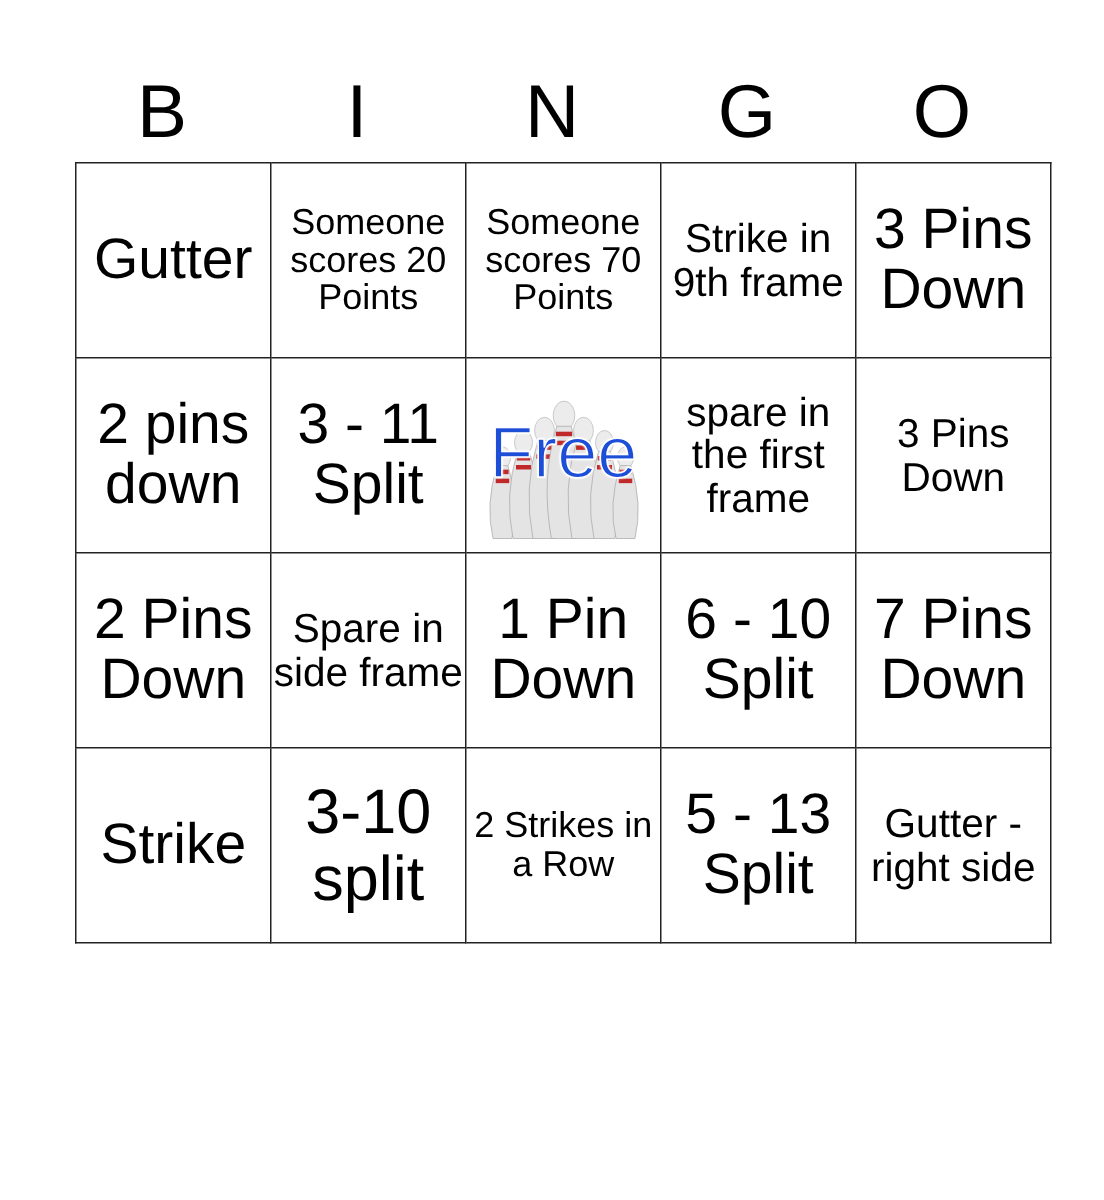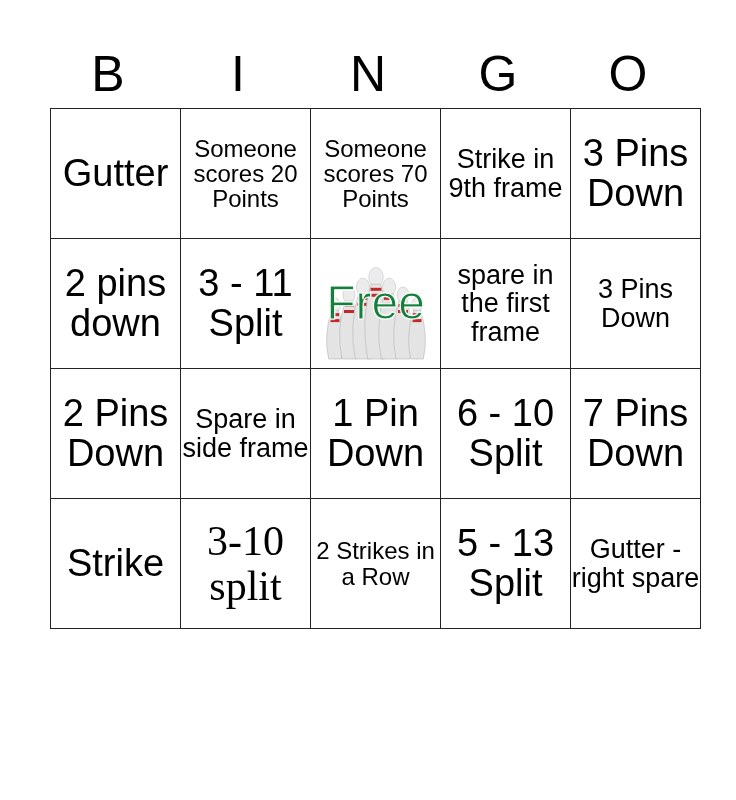--- a/index.html
+++ b/index.html
@@ -2,28 +2,28 @@
 <html><head>
 <meta charset="utf-8">
 <style>
   html,body{margin:0;padding:0;background:#fff;}
   body{width:736px;height:800px;position:relative;overflow:hidden;font-family:"Liberation Sans",sans-serif;color:#000;}
   .header{position:absolute;left:43px;top:44px;width:650px;height:60px;display:flex;}
   .header span{width:130px;text-align:center;font-size:50px;line-height:60px;}
   .grid{position:absolute;left:50px;top:108px;border-collapse:collapse;}
   .grid td{width:129px;height:129px;border:1.5px solid #222;text-align:center;vertical-align:middle;padding:0;line-height:1.05;}
   .cell{display:flex;align-items:center;justify-content:center;width:129px;height:129px;overflow:hidden;}
-  .s-xl{font-size:42px;font-family:Liberation Serif, serif;}
+  .s-xl{font-size:42px;}
   .s-l{font-size:38px;}
   .s-m{font-size:31px;}
   .s-s{font-size:27px;}
   .s-xs{font-size:24px;justify-content:center;}
   .free{position:relative;}
   .pins{position:absolute;left:10px;top:8px;width:110px;height:115px;}
-  .free-label{position:relative;font-size:48px;color:#15803d;-webkit-text-stroke:1px #fff;text-shadow:0 0 2px #fff,0 0 2px #fff;}
+  .free-label{position:relative;font-size:48px;color:#1d4ed8;-webkit-text-stroke:1px #fff;text-shadow:0 0 2px #fff,0 0 2px #fff;}
 </style>
 </head>
 <body>
 
 <div class="header">
   <span>B</span>
   <span>I</span>
   <span>N</span>
   <span>G</span>
   <span>O</span>
@@ -173,18 +173,18 @@
             <span>2 Strikes in a Row</span>
           </div>
         </td>
         <td>
           <div class="cell s-l">
             <span>5 - 13 Split</span>
           </div>
         </td>
         <td>
           <div class="cell s-s">
-            <span>Gutter - right spare</span>
+            <span>Gutter - right side</span>
           </div>
         </td>
       </tr>
     </tbody>
 </table>
 
 </body></html>

